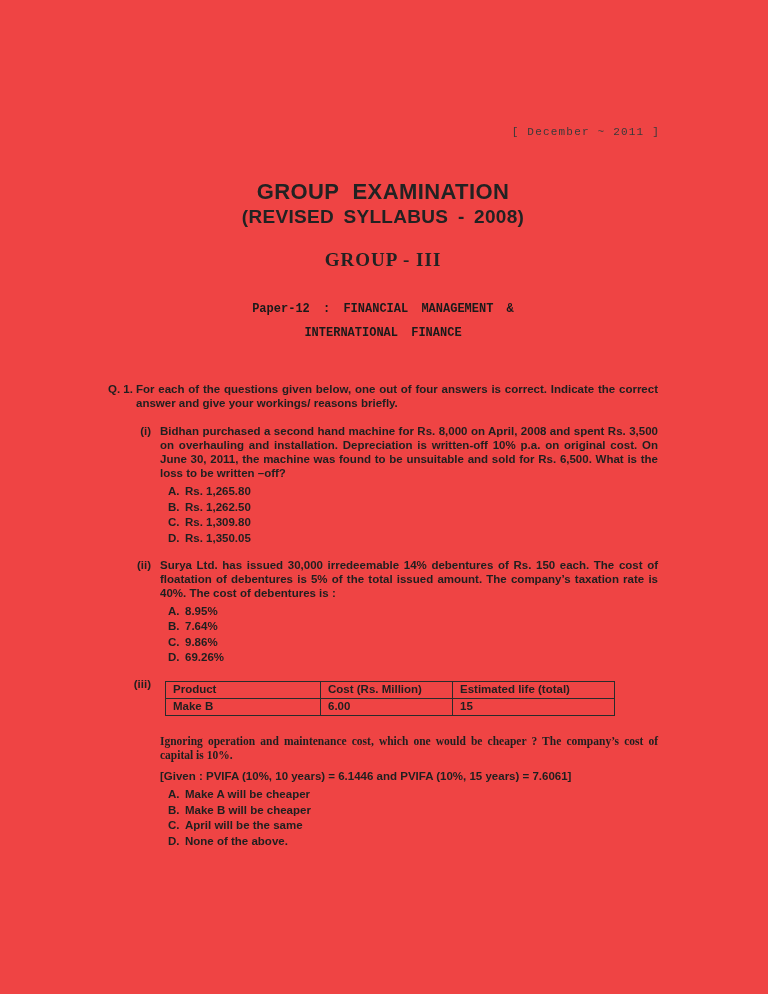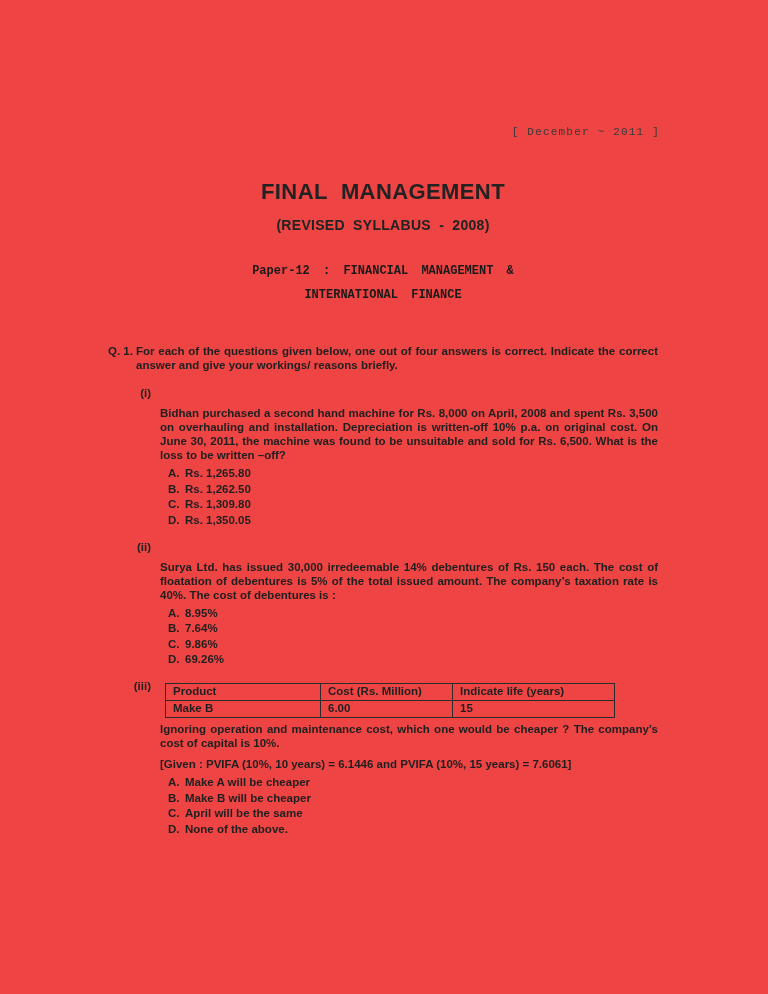--- a/index.html
+++ b/index.html
@@ -19,21 +19,21 @@
     font-family: "Liberation Mono", monospace;
     font-size: 11px; letter-spacing: 1.2px; color: #3a3a3a;
     font-weight: 400;
   }
   .titles { text-align: center; }
   .title {
     font-size: 22px; font-weight: 700; line-height: 20px;
     letter-spacing: 0.4px; word-spacing: 7px; color: #222;
   }
   .subtitle {
-    margin-top: 15px; font-size: 14px; font-weight: 700;
+    margin-top: 4px; font-size: 19px; font-weight: 700;
     letter-spacing: 0.3px; word-spacing: 4px; color: #222;
   }
   .group {
     margin-top: 21px;
     font-family: "Liberation Serif", serif;
     font-size: 19px; font-weight: 700; letter-spacing: 1px; color: #222;
   }
   .paper {
     margin-top: 26px;
     font-family: "Liberation Mono", monospace;
@@ -41,21 +41,21 @@
     word-spacing: 6px; color: #1a1a1a;
   }
   .body { margin-top: 37px; font-size: 11.5px; font-weight: 700; }
   .q-head { display: flex; }
   .q-num { min-width: 28px; flex-shrink: 0; line-height: 14px; }
   .q-text { flex: 1; text-align: justify; line-height: 14px; }
   .part { display: flex; margin-left: 17px; margin-top: 14px; }
   .part:first-of-type { margin-top: 7px; }
   .part-label { width: 26px; min-width: 26px; text-align: right; line-height: 14px; }
   .part-body { margin-left: 9px; flex: 1; }
-  .part-text { display: block; text-align: justify; line-height: 14px; margin-top: 20px; }
+  .part-text { display: block; text-align: justify; line-height: 14px; }
   .options { margin-top: 5px; }
   .option { display: flex; margin-left: 8px; line-height: 12px; }
   .option + .option { margin-top: 3.5px; }
   .opt-letter { width: 13px; min-width: 13px; }
   .opt-text { margin-left: 4px; }
   table.quote-table {
     border-collapse: collapse;
     margin-top: 4px; margin-left: 5px;
     table-layout: fixed;
     border: 1.6px solid #2b2b2b;
@@ -64,33 +64,34 @@
   table.quote-table th, table.quote-table td {
     border-left: 1.6px solid #2b2b2b;
     border-right: 1.6px solid #2b2b2b;
     padding: 1px 12px 2px 7px;
     text-align: left; line-height: 13px;
   }
   table.quote-table thead th { border-bottom: 1.6px solid #2b2b2b; }
   .col-product { width: 135px; }
   .col-cost { width: 112px; }
   .col-life { width: 142px; }
-  .after-table { margin-top: 4px; display: block; text-align: justify; line-height: 14px; }
+  .after-table { margin-top: 18px; display: block; text-align: justify; line-height: 14px; font-family: Liberation Serif, serif; }
   .given { margin-top: 7px; line-height: 14px; }
 </style>
 </head>
 <body>
 
 <div class="page">
 
   <div class="date">[ December ~ 2011 ]</div>
 
   <div class="titles">
-    <div class="title">FINAL MANAGEMENT</div>
+    <div class="title">GROUP EXAMINATION</div>
     <div class="subtitle">(REVISED SYLLABUS - 2008)</div>
+    <div class="group">GROUP - III</div>
     <div class="paper">
       <div>Paper-12 : FINANCIAL MANAGEMENT &amp;</div>
       <div>INTERNATIONAL FINANCE</div>
     </div>
   </div>
 
   <div class="body">
 
     <div class="q-head">
       <span class="q-num">Q. 1.</span>
@@ -149,21 +150,21 @@
 
     <div class="part">
       <span class="part-label">(iii)</span>
       <div class="part-body">
 
         <table class="quote-table">
           <thead>
             <tr>
               <th class="col-product">Product</th>
               <th class="col-cost">Cost (Rs. Million)</th>
-              <th class="col-life">Indicate life (years)</th>
+              <th class="col-life">Estimated life (total)</th>
             </tr>
           </thead>
           <tbody>
             <tr>
               <td>Make B</td>
               <td>6.00</td>
               <td>15</td>
             </tr>
           </tbody>
         </table>

